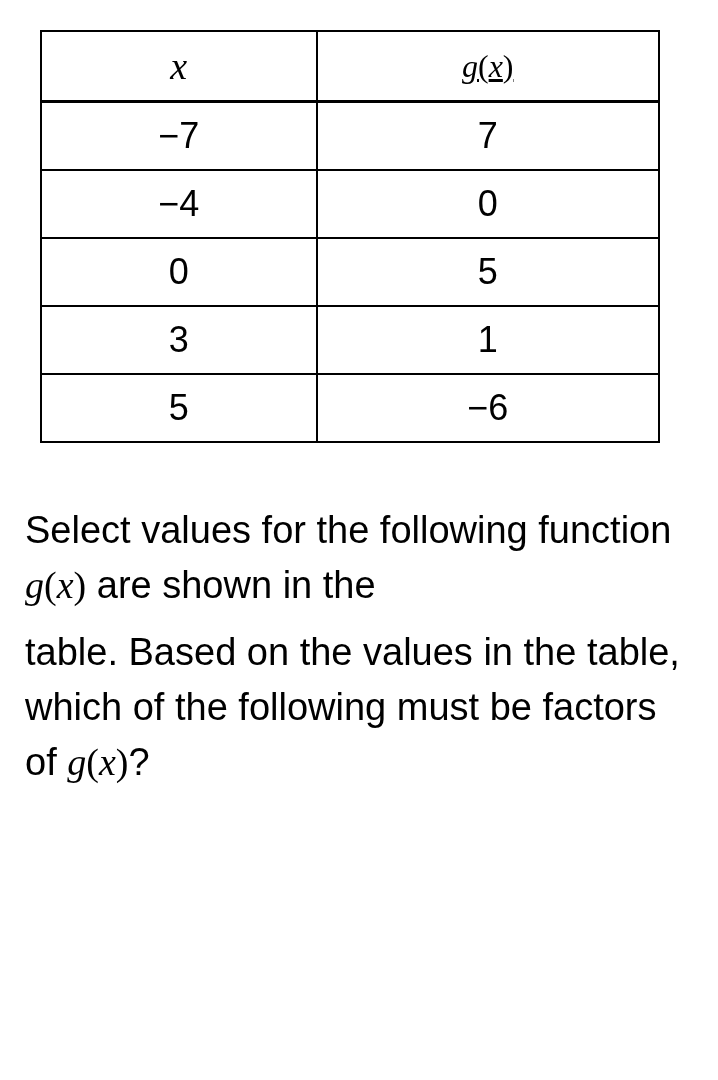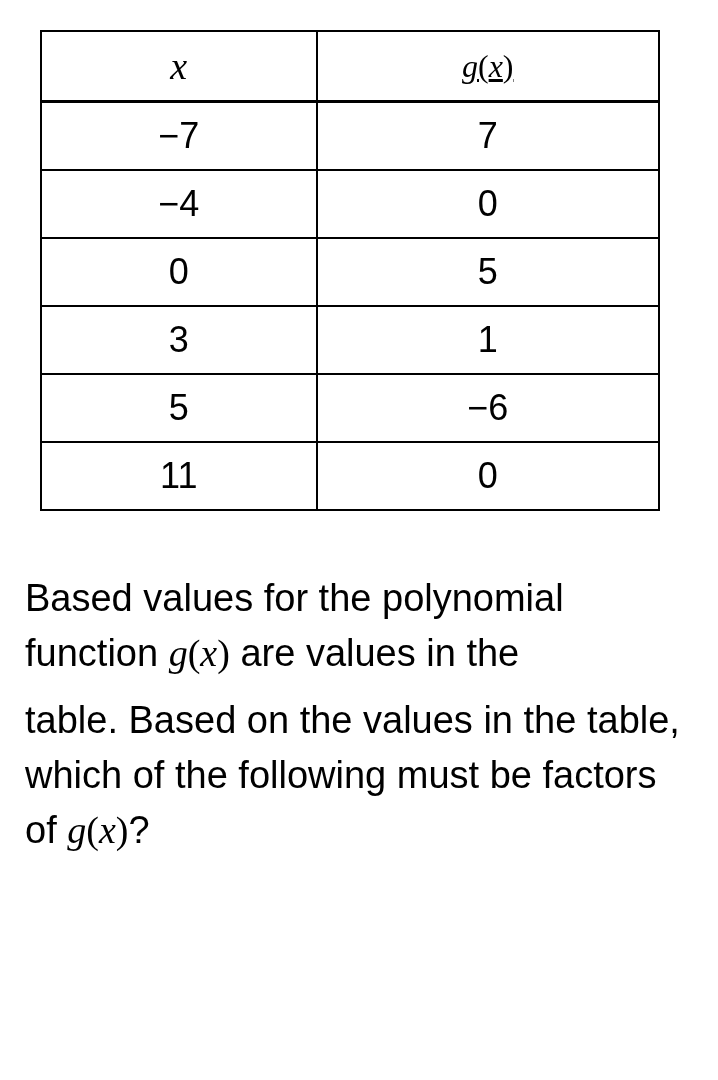--- a/index.html
+++ b/index.html
@@ -94,25 +94,21 @@
         <td>5</td>
       </tr>
       <tr>
         <td>3</td>
         <td>1</td>
       </tr>
       <tr>
         <td>5</td>
         <td>−6</td>
       </tr>
-      <tr>
-        <td>11</td>
-        <td>0</td>
-      </tr>
     </tbody>
   </table>
 </div>
 
 <div class="question-text">
-  <span>Based values for the polynomial function </span><span class="math-func">g</span><span class="paren">(</span><span class="math-var">x</span><span class="paren">)</span><span> are values in the </span>
+  <span>Select values for the following function </span><span class="math-func">g</span><span class="paren">(</span><span class="math-var">x</span><span class="paren">)</span><span> are shown in the </span>
   <span class="para-gap"></span>
   <span>table. Based on the values in the table, which of the following must be factors of </span><span class="math-func">g</span><span class="paren">(</span><span class="math-var">x</span><span class="paren">)</span><span>?</span>
 </div>
 
 </body></html>

